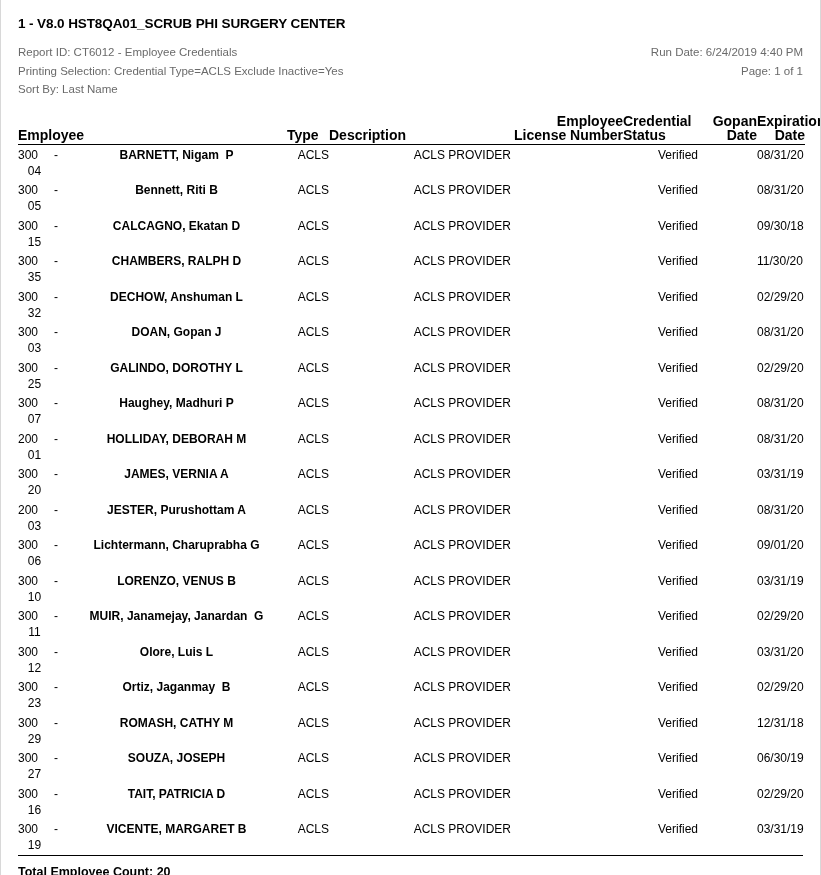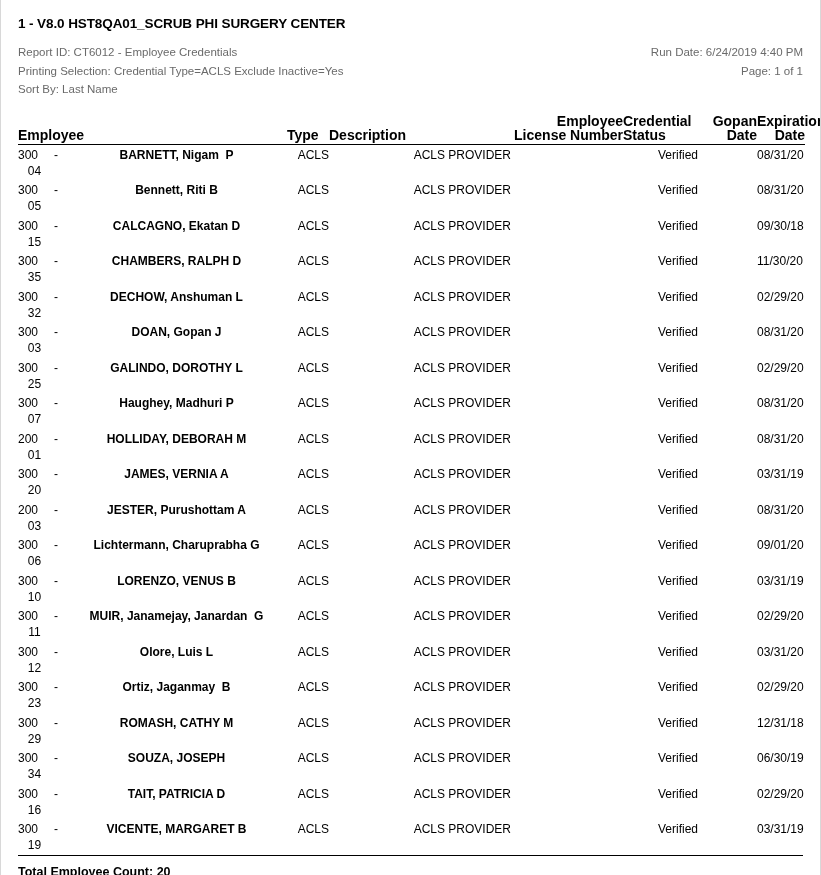--- a/index.html
+++ b/index.html
@@ -365,21 +365,21 @@
             <td class="d-dash">-</td>
             <td class="d-name">ROMASH, CATHY M</td>
             <td class="d-type">ACLS</td>
             <td class="d-desc">ACLS PROVIDER</td>
             <td class="d-lic"></td>
             <td class="d-stat">Verified</td>
             <td class="d-rev"></td>
             <td class="d-exp">12/31/18</td>
           </tr>
           <tr class="data-row">
-            <td class="d-id"><span class="id-line1">300</span><span class="id-line2">34</span></td>
+            <td class="d-id"><span class="id-line1">300</span><span class="id-line2">27</span></td>
             <td class="d-dash">-</td>
             <td class="d-name">SOUZA, JOSEPH</td>
             <td class="d-type">ACLS</td>
             <td class="d-desc">ACLS PROVIDER</td>
             <td class="d-lic"></td>
             <td class="d-stat">Verified</td>
             <td class="d-rev"></td>
             <td class="d-exp">06/30/19</td>
           </tr>
           <tr class="data-row">

